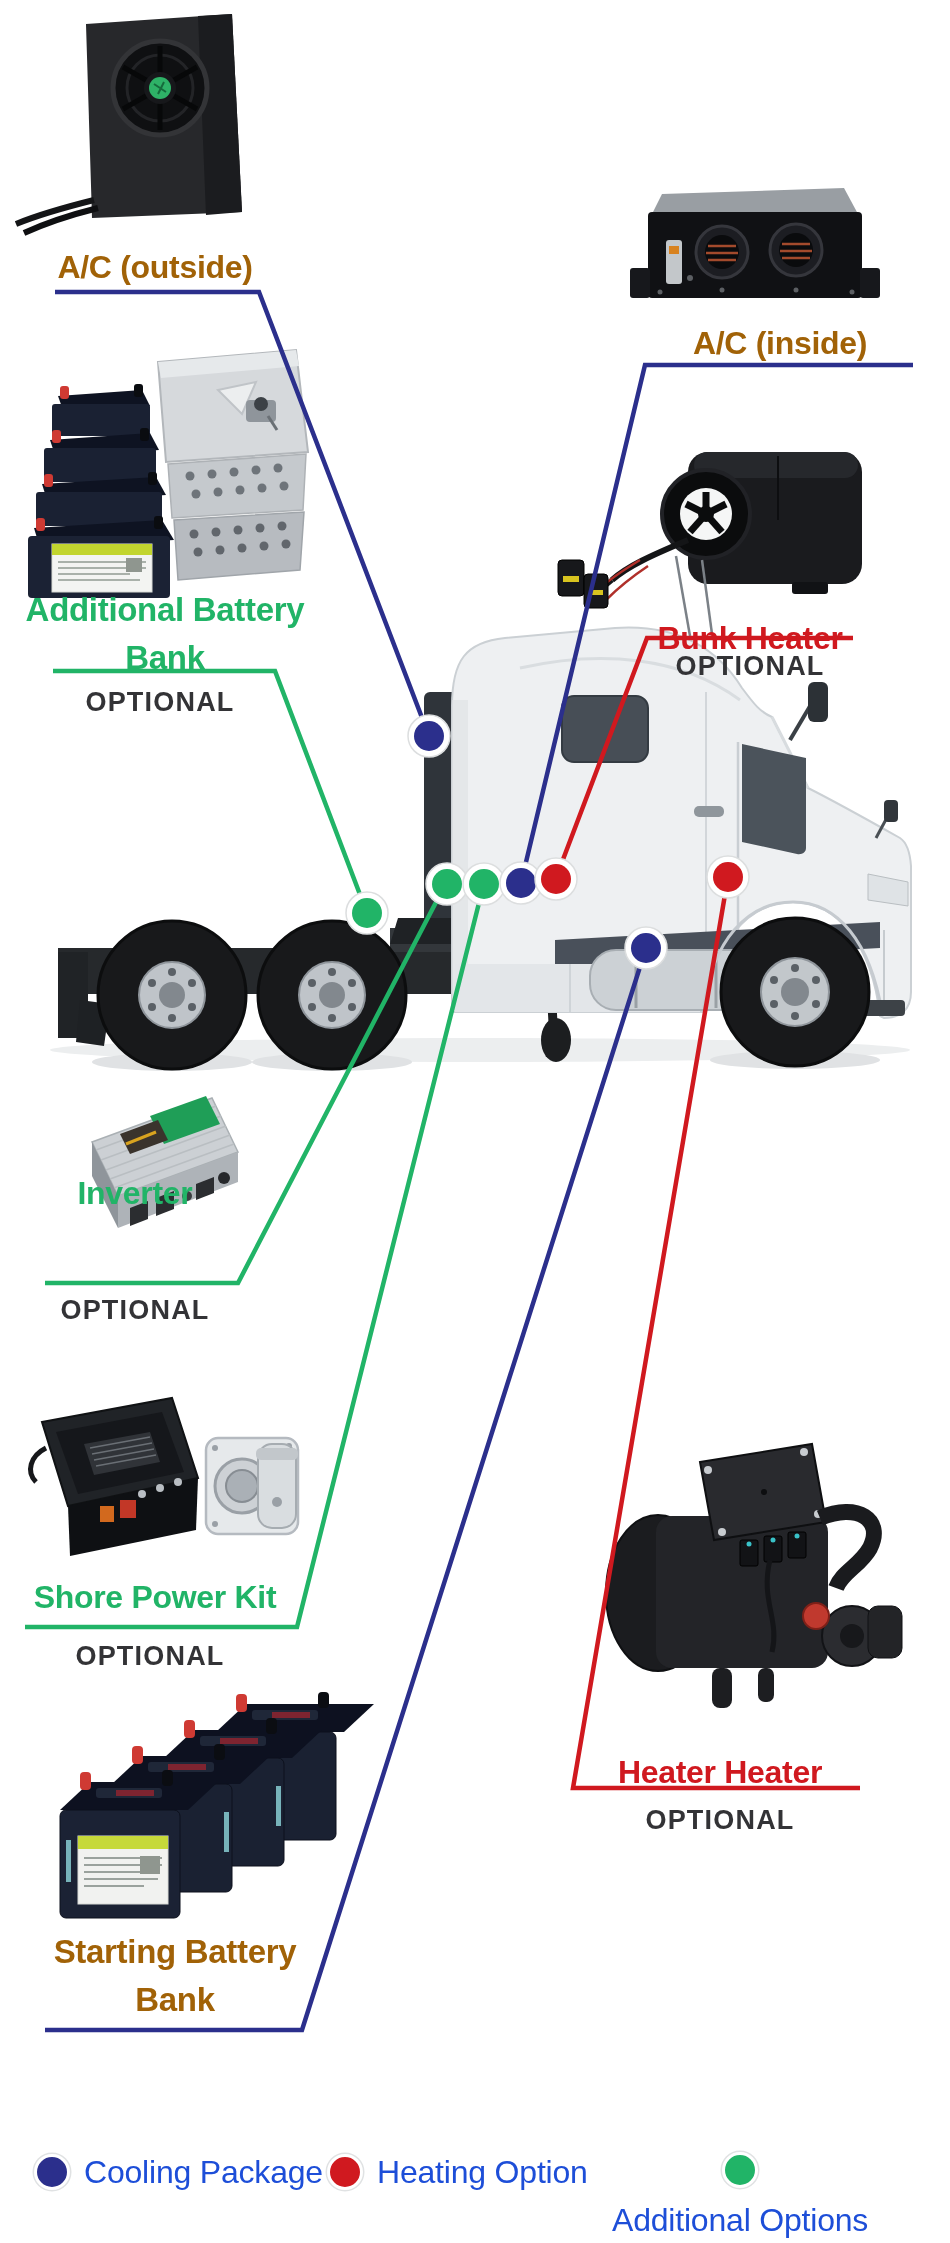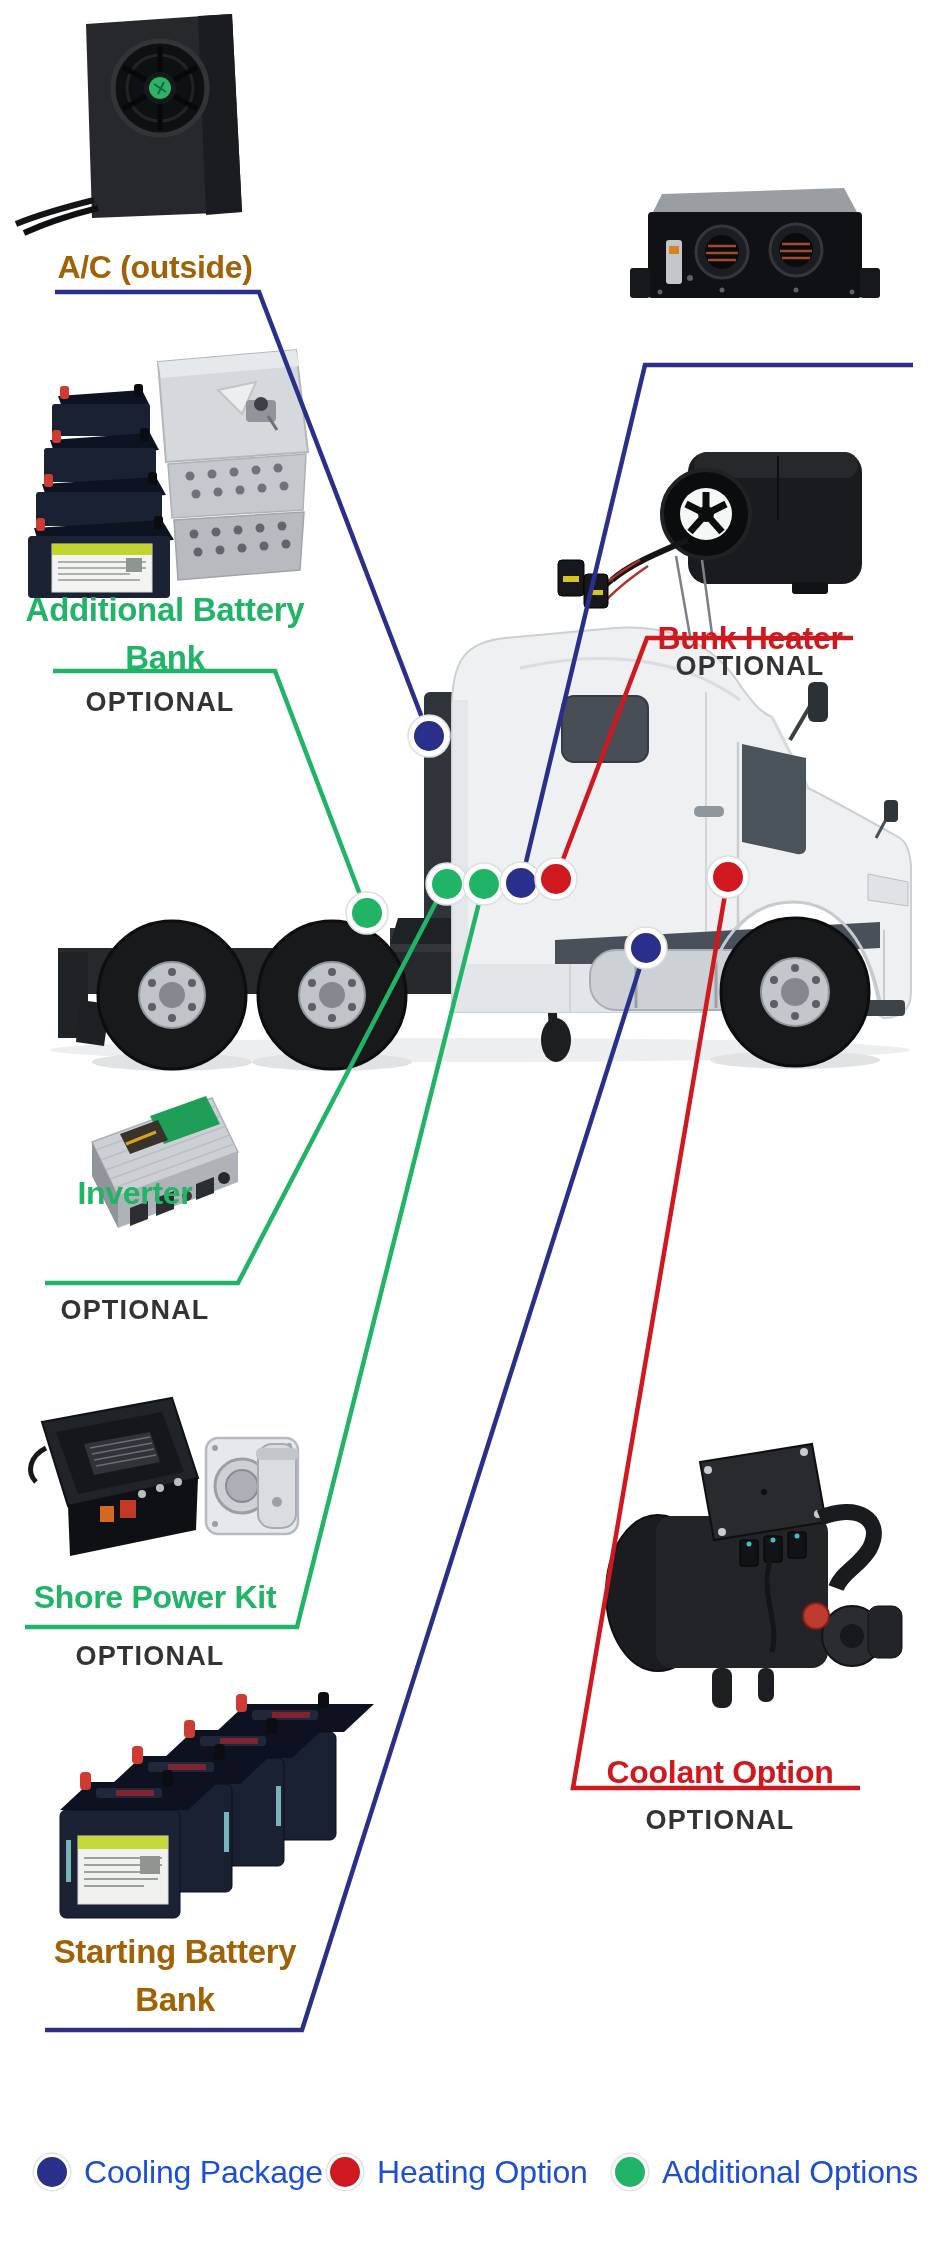--- a/index.html
+++ b/index.html
@@ -435,49 +435,50 @@
       </g>
       <g>
         <circle cx="646" cy="948" r="21" fill="#ffffff" stroke="#dcdedf" stroke-width="1.5"></circle>
         <circle cx="646" cy="948" r="15" fill="#2b2f8c"></circle>
       </g>
     </g>
   </svg>
 
   <div class="label navy" style="left:10px;top:244px;width:290px;">A/C (outside)</div>
 
+  <div class="label navy" style="left:640px;top:320px;width:280px;">A/C (inside)</div>
 
   <div class="label green two-line" style="left:0px;top:586px;width:330px;"><span>Additional Battery</span><br><span>Bank</span></div>
 
   <div class="optional" style="left:20px;top:686px;width:280px;">OPTIONAL</div>
 
   <div class="label red" style="left:610px;top:594px;width:280px;">Bunk Heater</div>
 
   <div class="optional" style="left:615px;top:650px;width:270px;">OPTIONAL</div>
 
   <div class="label green" style="left:15px;top:1170px;width:240px;">Inverter</div>
 
   <div class="optional" style="left:15px;top:1294px;width:240px;">OPTIONAL</div>
 
   <div class="label green" style="left:5px;top:1574px;width:300px;">Shore Power Kit</div>
 
   <div class="optional" style="left:10px;top:1640px;width:280px;">OPTIONAL</div>
 
-  <div class="label red" style="left:580px;top:1728px;width:280px;">Coolant Option</div>
+  <div class="label red" style="left:580px;top:1728px;width:280px;">Heater Heater</div>
 
   <div class="optional" style="left:580px;top:1804px;width:280px;">OPTIONAL</div>
 
   <div class="label navy two-line" style="left:5px;top:1928px;width:340px;text-align:center;"><span>Starting Battery</span><br><span>Bank</span></div>
 
   <div class="legend-item" style="left:34px;">
     <span class="legend-dot" style="background-color: rgb(43, 47, 140);"></span>
     <span class="legend-text">Cooling Package</span>
   </div>
   <div class="legend-item" style="left:327px;">
     <span class="legend-dot" style="background-color: rgb(208, 25, 31);"></span>
     <span class="legend-text">Heating Option</span>
   </div>
-  <div class="legend-item" style="left:612px;">
+  <div class="legend-item" style="left:612px;flex-direction:column;">
     <span class="legend-dot" style="background-color: rgb(33, 180, 103);"></span>
     <span class="legend-text">Additional Options</span>
   </div>
 
 </div>
 
 </body></html>

